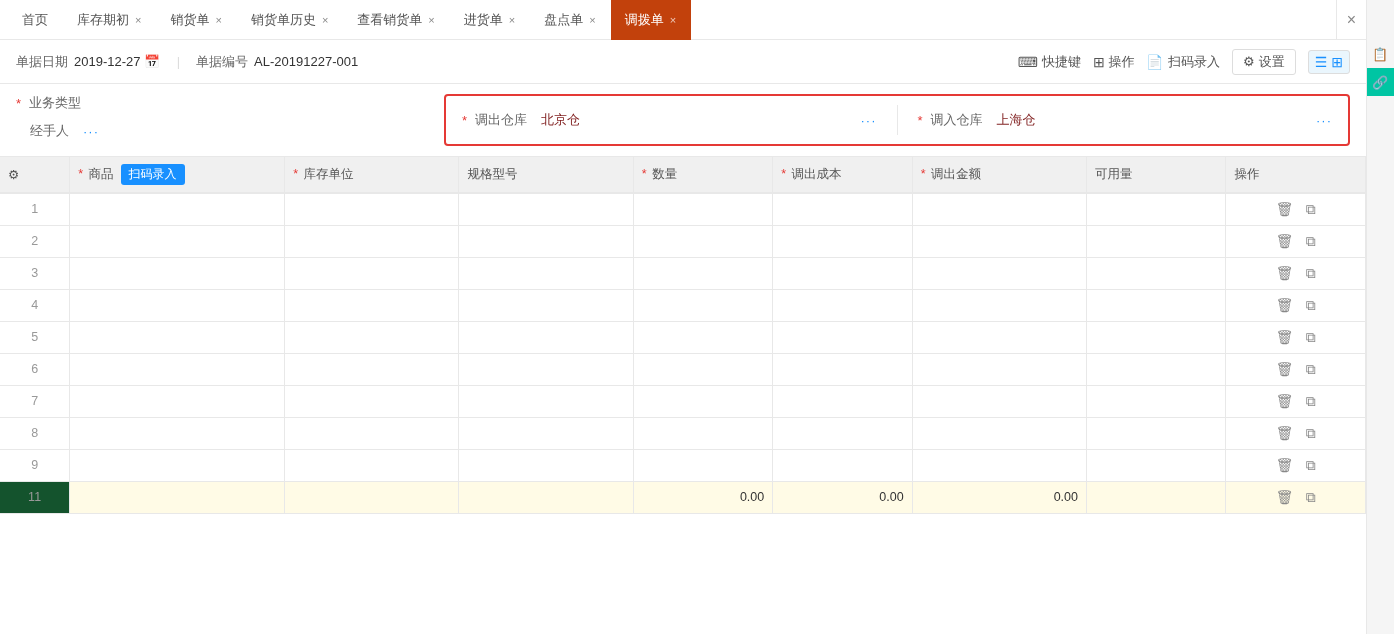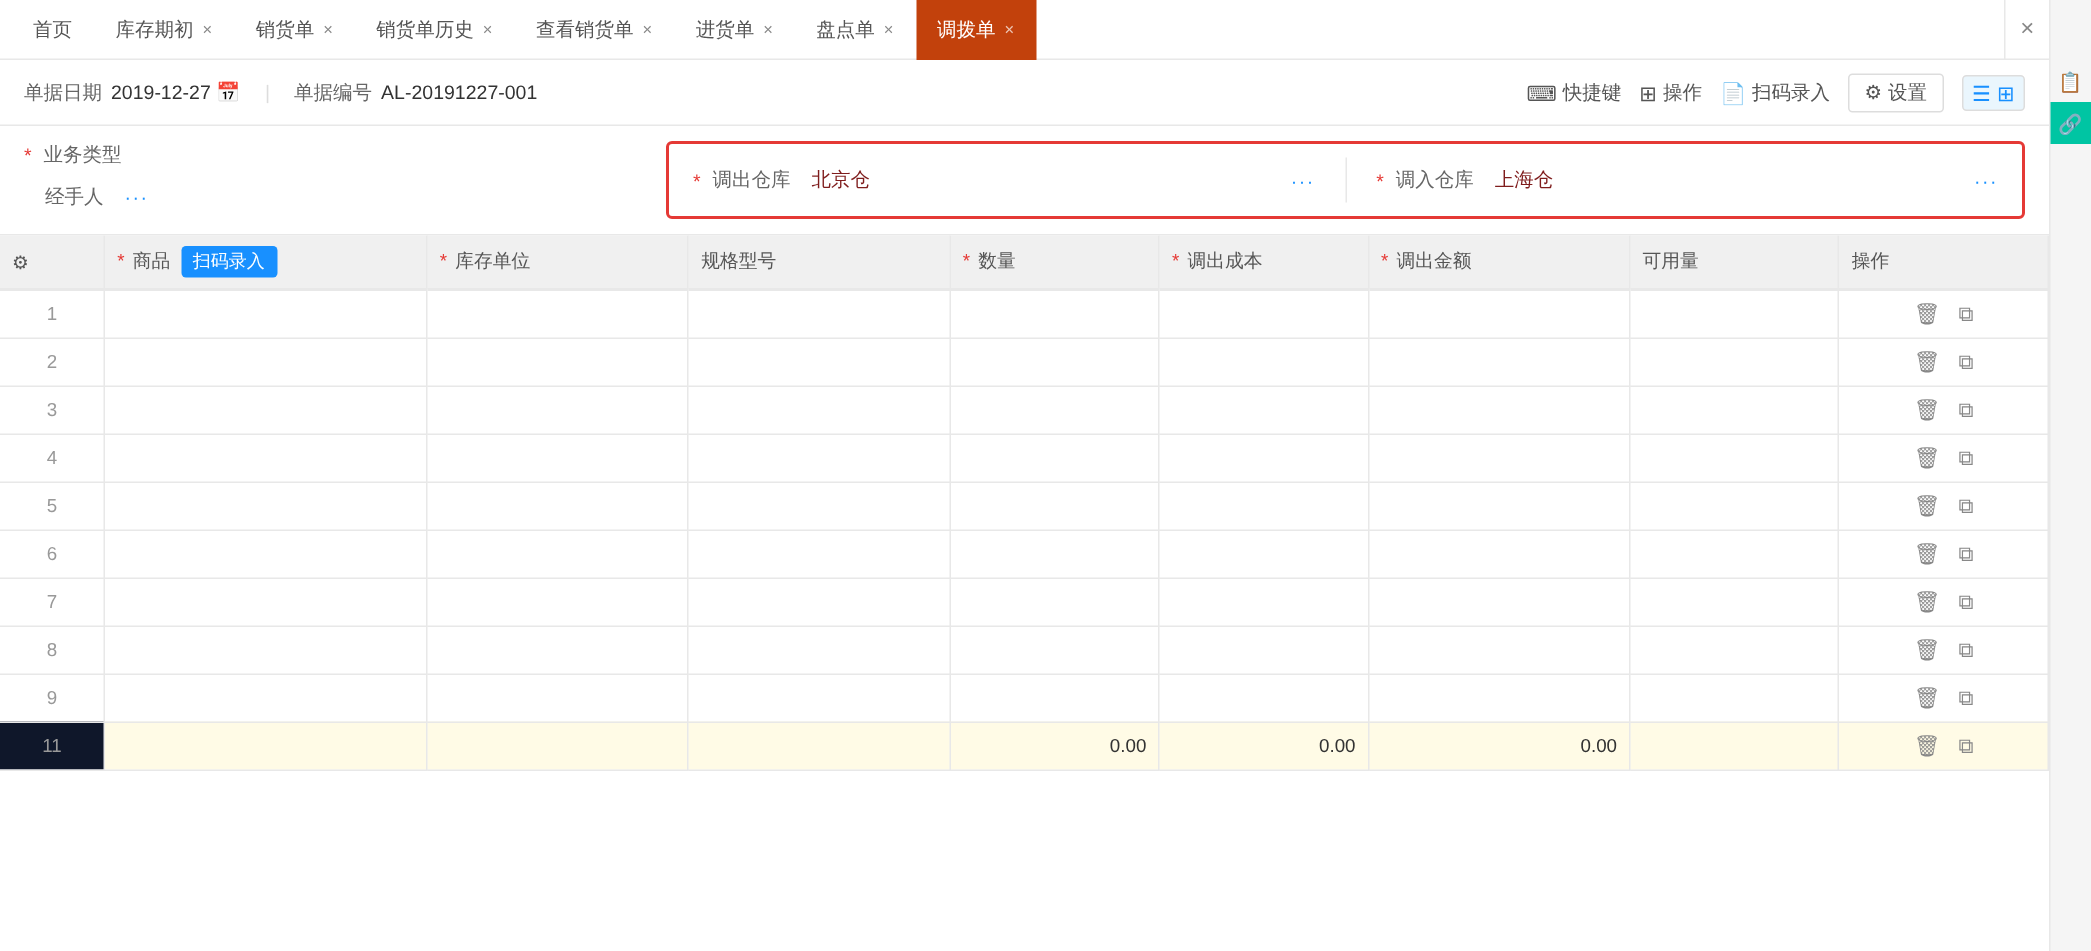--- a/index.html
+++ b/index.html
@@ -112,21 +112,21 @@
     }
     .data-table th .req { color: #e53935; margin-right: 2px; }
     .data-table td {
       padding: 5px 8px; height: 32px;
       border-right: 1px solid #e8e8e8;
       border-bottom: 1px solid #e8e8e8;
       color: #333;
     }
     .data-table tr:nth-child(odd) td { background: #fff; }
     .data-table tr:nth-child(even) td { background: #fff; }
-    .data-table tr.subtotal td { background: #0f172a; font-weight: normal; }
+    .data-table tr.subtotal td { background: #14532d; font-weight: normal; }
     .data-table .row-num { color: #999; text-align: center; }
     .col-settings { width: 40px; text-align: center; }
     .col-product { width: 120px; }
     .col-unit { width: 100px; }
     .col-spec { width: 100px; }
     .col-qty { width: 80px; }
     .col-cost { width: 80px; }
     .col-amount { width: 100px; }
     .col-available { width: 80px; }
     .col-action { width: 80px; text-align: center; }

